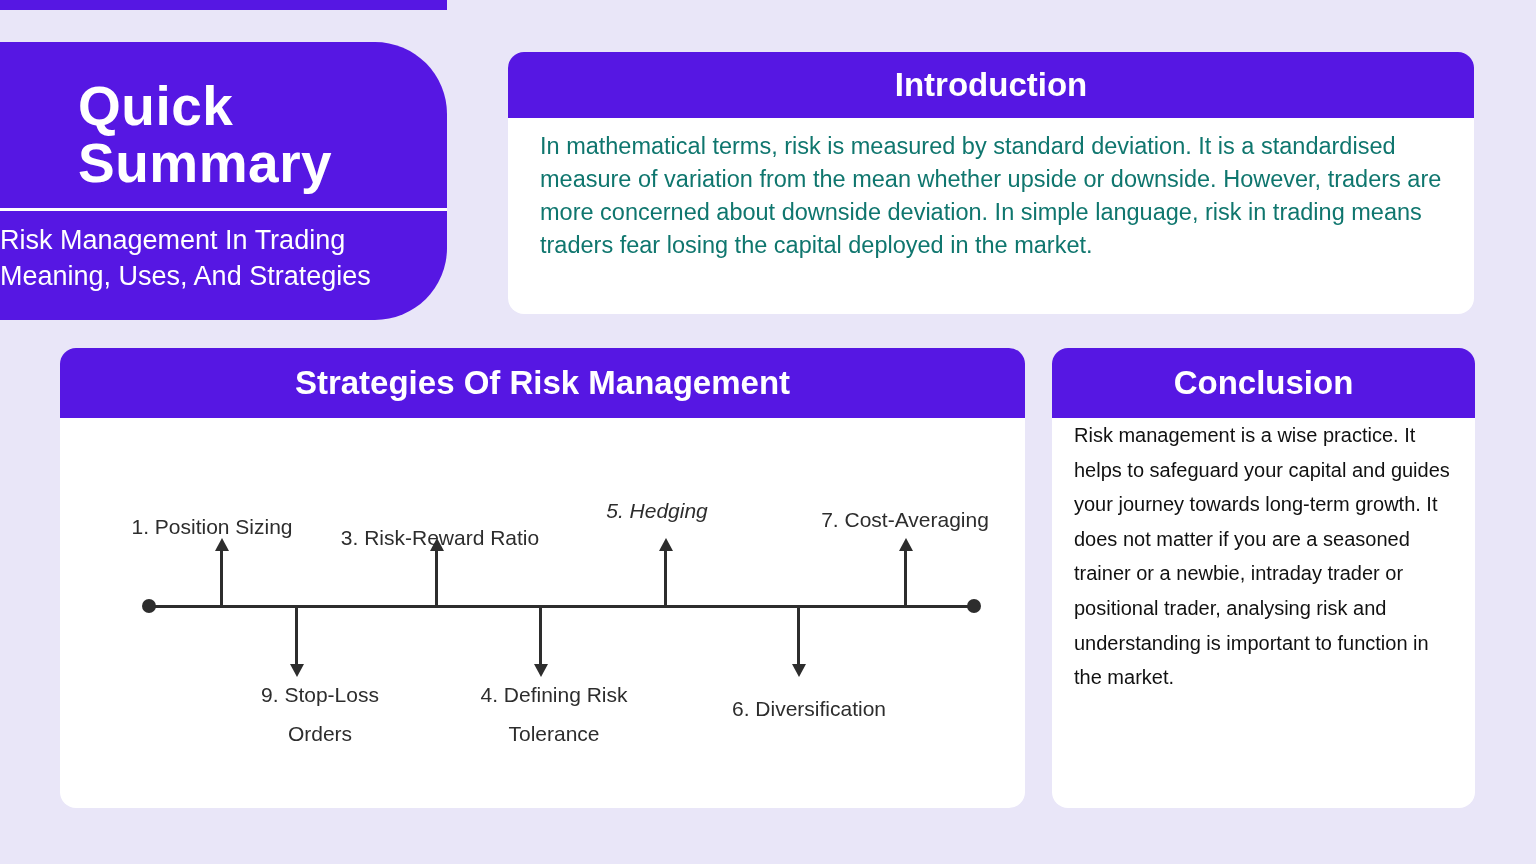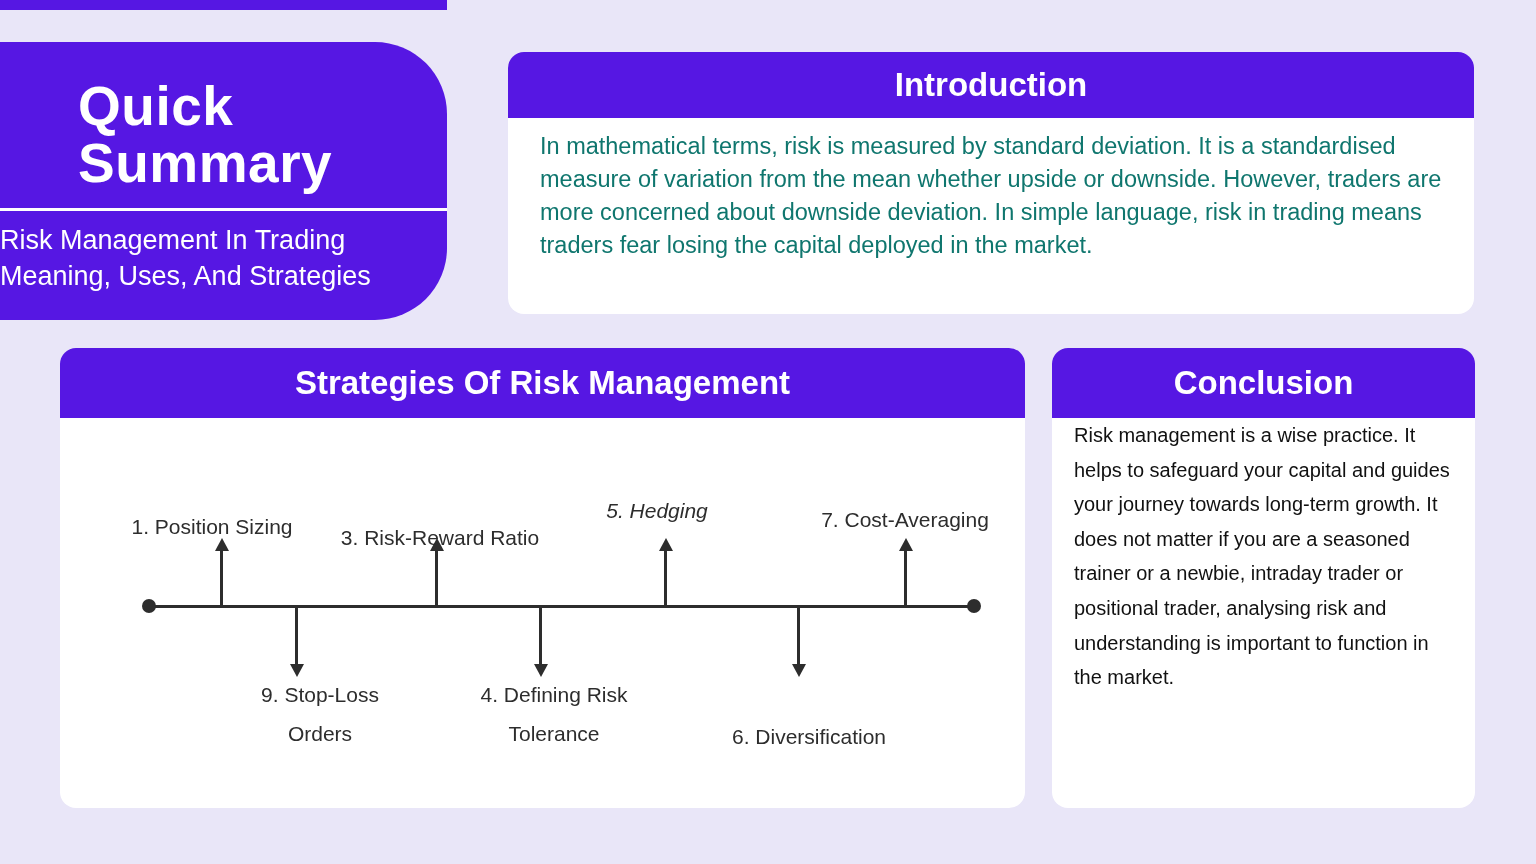--- a/index.html
+++ b/index.html
@@ -111,21 +111,21 @@
   .lbl {
     position:absolute; transform:translateX(-50%);
     text-align:center; font-size:21px; line-height:1.85;
     color:#2d2d2d;
   }
   .l1{left:152px; top:90px;  white-space:nowrap;}
   .l2{left:260px; top:258px; width:150px;}
   .l3{left:380px; top:64px;  white-space:nowrap;margin-top:37px;}
   .l4{left:494px; top:258px; width:185px;}
   .l5{left:597px; top:74px;  white-space:nowrap;font-style:italic;}
-  .l6{left:749px; top:272px; white-space:nowrap;margin-top:28px;}
+  .l6{left:749px; top:272px; white-space:nowrap;}
   .l7{left:845px; top:83px;  white-space:nowrap;}
 </style>
 </head>
 <body>
 
 <div class="canvas">
 
   <div class="top-strip"></div>
 
   <section class="qs-card">

